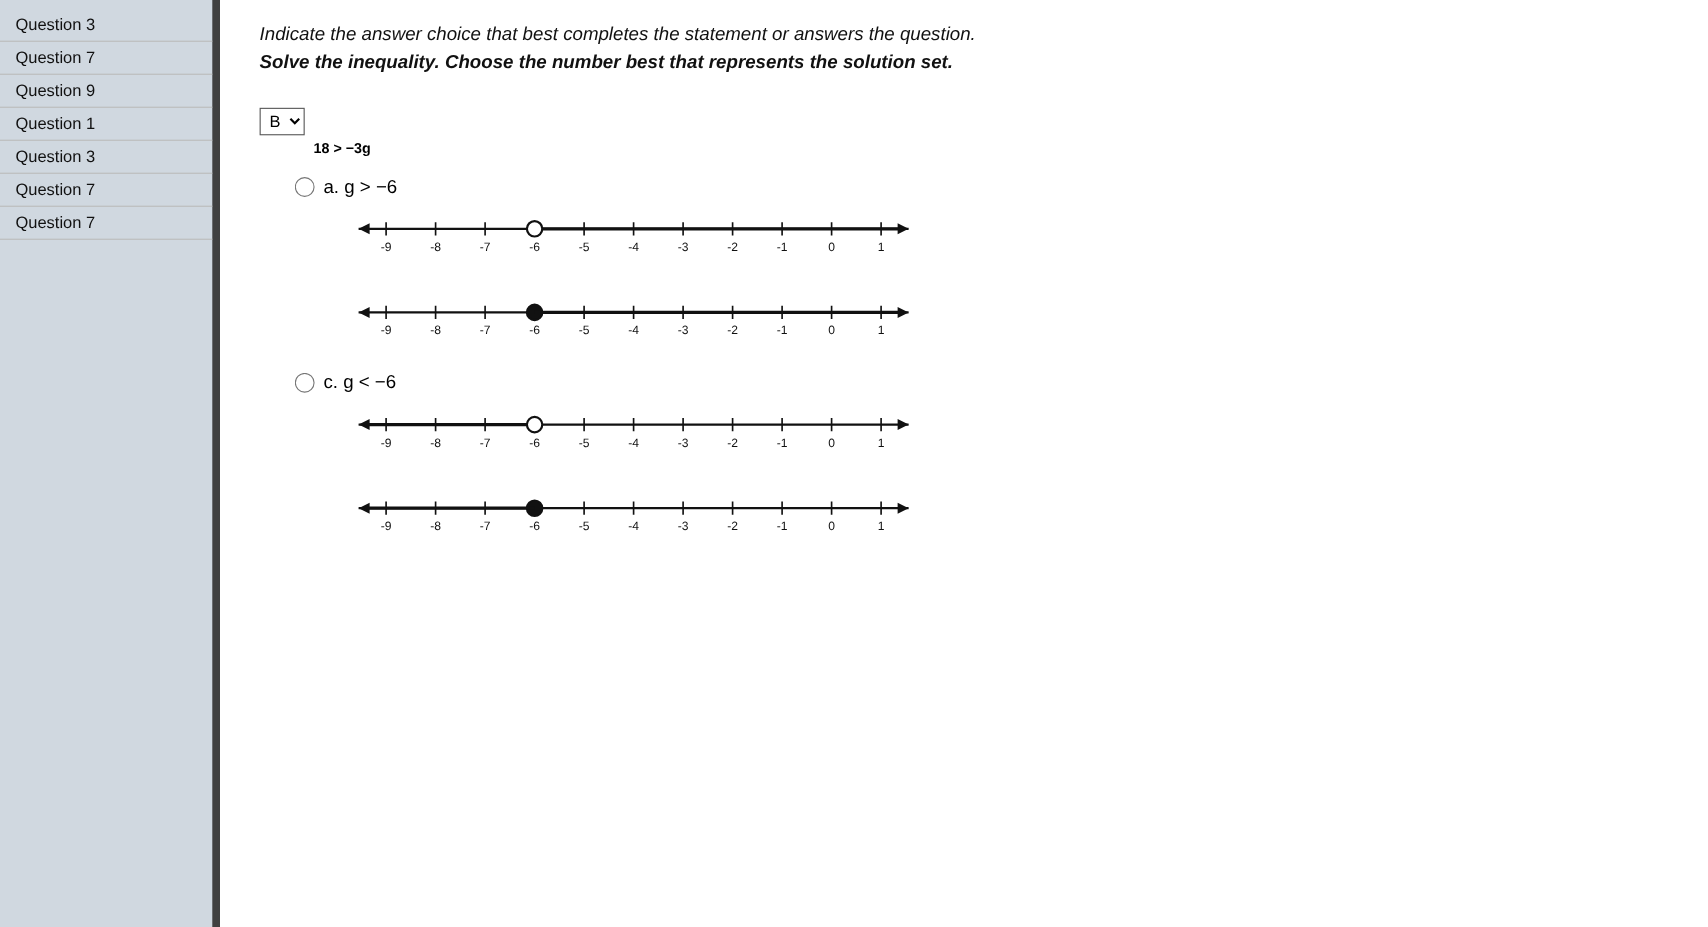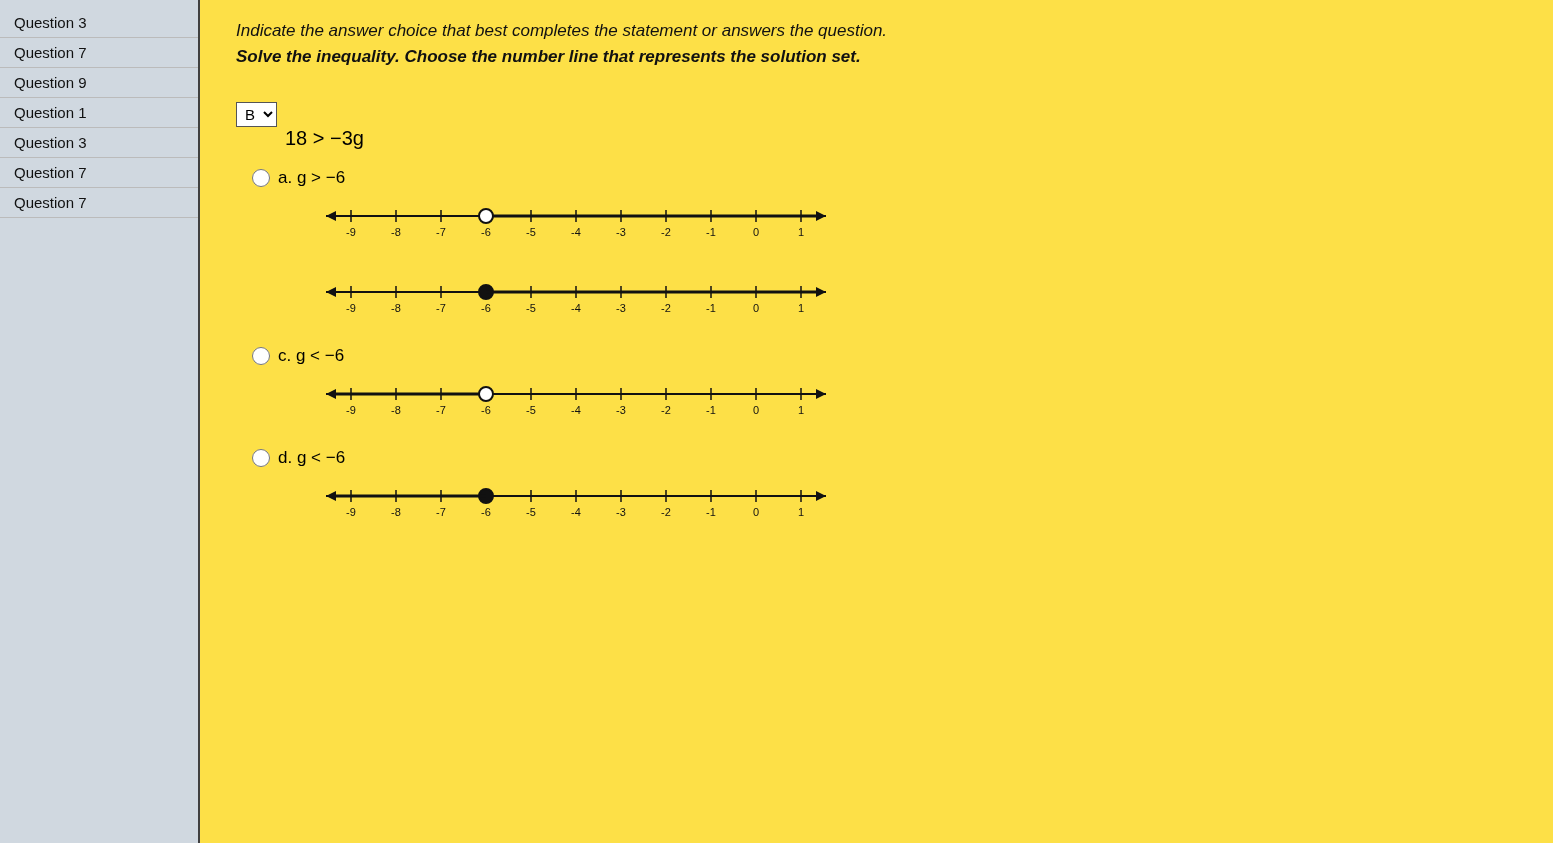--- a/index.html
+++ b/index.html
@@ -9,37 +9,37 @@
       display: flex;
       height: 843px;
       width: 1553px;
       overflow: hidden;
     }
 
     
     #sidebar {
       width: 200px;
       background: #d0d8e0;
-      border-right: 2px solid #404040;
+      border-right: 7px solid #404040;
       padding: 8px 0;
       display: flex;
       flex-direction: column;
     }
     .sidebar-item {
       padding: 6px 14px;
       font-size: 15px;
       color: #111;
       cursor: pointer;
       border-bottom: 1px solid #bbb;
     }
 
     
     #main {
       flex: 1;
-      background: #fde047;
+      background: #ffffff;
       padding: 18px 28px 18px 36px;
       overflow-y: auto;
     }
 
     .instructions {
       font-style: italic;
       font-size: 17px;
       line-height: 1.5;
       margin-bottom: 10px;
       color: #111;
@@ -56,36 +56,36 @@
       margin-bottom: 18px;
       font-size: 17px;
     }
     .question-row select {
       padding: 2px 4px;
       font-size: 15px;
       border: 1px solid #555;
       background: #fff;
     }
     .question-eq {
-      font-size: 20px;
-      font-weight: normal;
+      font-size: 13px;
+      font-weight: bold;
       margin-top: 48px;
     }
 
     
     .answer-choice {
       margin-bottom: 24px;
     }
     .choice-label {
       display: flex;
       align-items: center;
       gap: 8px;
       font-size: 17px;
       margin-bottom: 6px;
-      margin-left: 16px;
+      margin-left: 32px;
     }
     .choice-label input[type="radio"] {
       width: 18px;
       height: 18px;
       accent-color: #1a6ee0;
       cursor: pointer;
     }
 
     
     .number-line-wrap {
@@ -108,21 +108,21 @@
   <div class="sidebar-item">Question 1</div>
   <div class="sidebar-item">Question 3</div>
   <div class="sidebar-item">Question 7</div>
   <div class="sidebar-item">Question 7</div>
 </div>
 
 <div id="main">
 
   <div class="instructions">
     <span>Indicate the answer choice that best completes the statement or answers the question.</span><br>
-    <span class="bold-line">Solve the inequality. Choose the number line that represents the solution set.</span>
+    <span class="bold-line">Solve the inequality. Choose the number best that represents the solution set.</span>
   </div>
 
   <div class="question-row">
     <select>
       <option>B</option>
       <option>A</option>
       <option>C</option>
       <option>D</option>
     </select>
     <span class="question-eq">18 &gt; −3g</span>
@@ -245,24 +245,20 @@
         <text x="505" y="42" text-anchor="middle" font-size="11" fill="#111">1</text>
 
         <circle cx="190" cy="22" r="7" fill="white" stroke="#111" stroke-width="2"></circle>
 
         <line x1="35" y1="22" x2="183" y2="22" stroke="#111" stroke-width="3"></line>
       </svg>
     </div>
   </div>
 
   <div class="answer-choice">
-    <div class="choice-label">
-      <input type="radio" name="answer" id="radio-d" style="">
-      <label for="radio-d">d. g &lt; −6</label>
-    </div>
     <div class="number-line-wrap">
 
       <svg class="number-line-svg" width="560" height="52">
         <line x1="30" y1="22" x2="530" y2="22" stroke="#111" stroke-width="2"></line>
         <polygon points="530,22 520,17 520,27" fill="#111"></polygon>
         <polygon points="30,22 40,17 40,27" fill="#111"></polygon>
         <line x1="55" y1="16" x2="55" y2="28" stroke="#111" stroke-width="1.5"></line>
         <text x="55" y="42" text-anchor="middle" font-size="11" fill="#111">-9</text>
         <line x1="100" y1="16" x2="100" y2="28" stroke="#111" stroke-width="1.5"></line>
         <text x="100" y="42" text-anchor="middle" font-size="11" fill="#111">-8</text>

